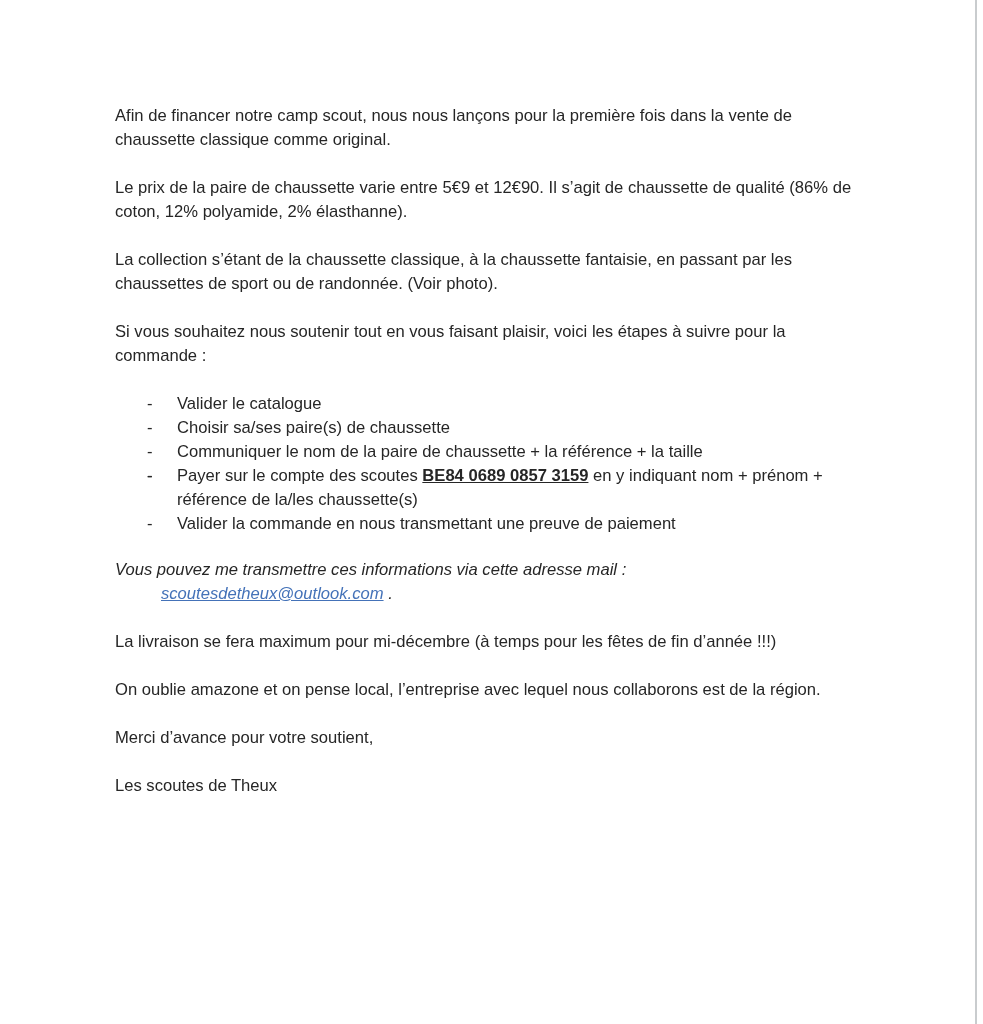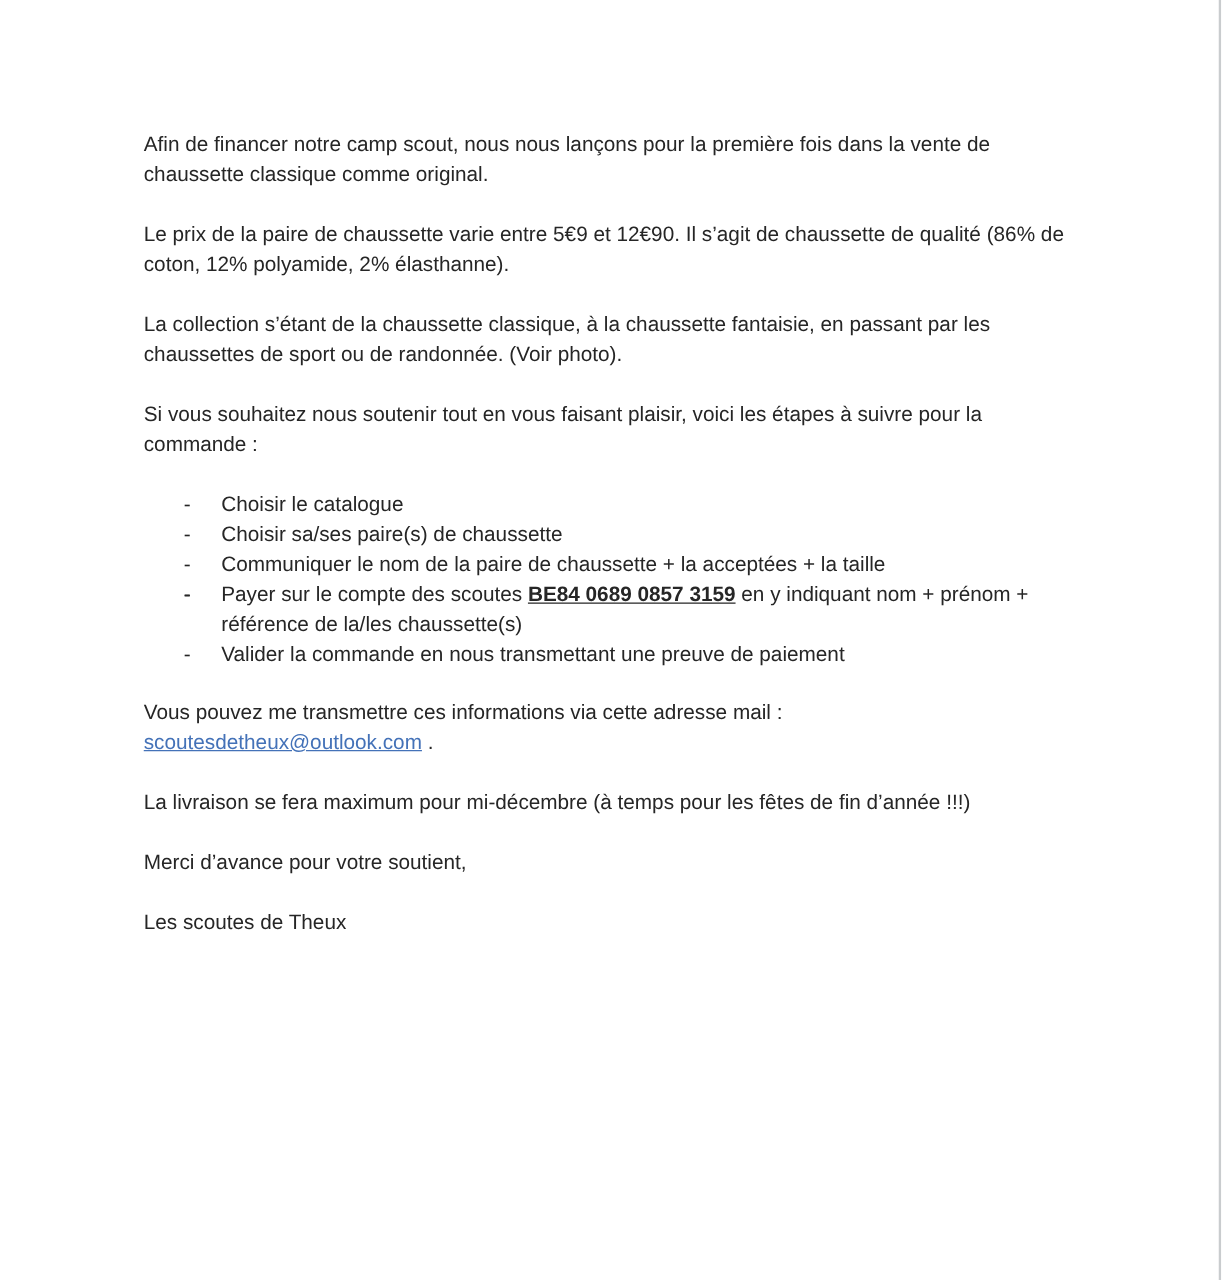--- a/index.html
+++ b/index.html
@@ -59,20 +59,21 @@
     text-align: left;
     -webkit-hyphens: none;
     hyphens: none;
   }
   p.para.justify {
     text-align: justify;
     text-justify: inter-word;
   }
   p.para.justify-last {
     text-align: justify;
+    font-style: italic;
   }
 
   
   ul.steps {
     list-style: none;
     margin: 0 0 22px 0;
     padding: 0 0 0 0;
   }
   ul.steps li {
     position: relative;
@@ -90,20 +91,21 @@
   .iban {
     font-weight: bold;
     text-decoration: underline;
     text-underline-offset: 1px;
   }
 
   a.maillink {
     color: #4472b8;
     text-decoration: underline;
     text-underline-offset: 1px;
+    margin-left: 46px;
   }
 
   .nowrap { white-space: nowrap; text-align: center; }
 </style>
 </head>
 <body>
 
 <div class="page">
   <div class="doc-body">
 
@@ -111,48 +113,49 @@
 
     <p class="para">Le prix de la paire de chaussette varie entre 5€9 et 12€90. Il s’agit de chaussette de qualité (86% de coton, 12% polyamide, 2% élasthanne).</p>
 
     <p class="para">La collection s’étant de la chaussette classique, à la chaussette fantaisie, en passant par les chaussettes de sport ou de randonnée. (Voir photo).</p>
 
     <p class="para">Si vous souhaitez nous soutenir tout en vous faisant plaisir, voici les étapes à suivre pour la commande :</p>
 
     <ul class="steps">
       <li>
         <span class="dash">-</span>
-        <span>Choisir le catalogue</span>
+        <span>Valider le catalogue</span>
       </li>
       <li>
         <span class="dash">-</span>
         <span>Choisir sa/ses paire(s) de chaussette</span>
       </li>
       <li>
         <span class="dash">-</span>
-        <span>Communiquer le nom de la paire de chaussette + la acceptées + la taille</span>
+        <span>Communiquer le nom de la paire de chaussette + la référence + la taille</span>
       </li>
       <li>
         <span class="dash">-</span>
       </li>
       <li>
         <span class="dash">-</span>
         <span>Payer sur le compte des scoutes </span><span class="iban nowrap">BE84 0689 0857 3159</span><span> en y indiquant nom + prénom + référence de la/les chaussette(s)</span>
       </li>
       <li>
         <span class="dash">-</span>
         <span>Valider la commande en nous transmettant une preuve de paiement</span>
       </li>
     </ul>
 
     <p class="para justify justify-last"><span>Vous pouvez me transmettre ces informations via cette adresse mail :</span><br><a class="maillink" href="#">scoutesdetheux@outlook.com</a><span> .</span></p>
 
 
     <p class="para">La livraison se fera maximum pour mi-décembre (à temps pour les fêtes de fin d’année !!!)</p>
 
+    <p class="para justify">On oublie amazone et on pense local, l’entreprise avec lequel nous collaborons est de la région.</p>
 
     <p class="para">Merci d’avance pour votre soutient,</p>
 
     <p class="para">Les scoutes de Theux</p>
 
   </div>
 </div>
 
 <div class="page-edge"></div>
 <div class="page-gutter"></div>

